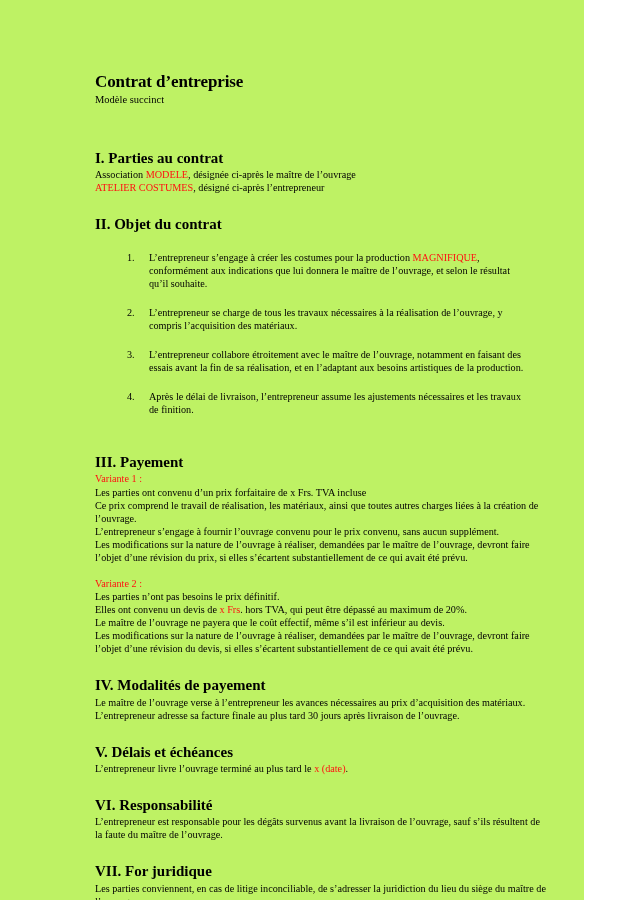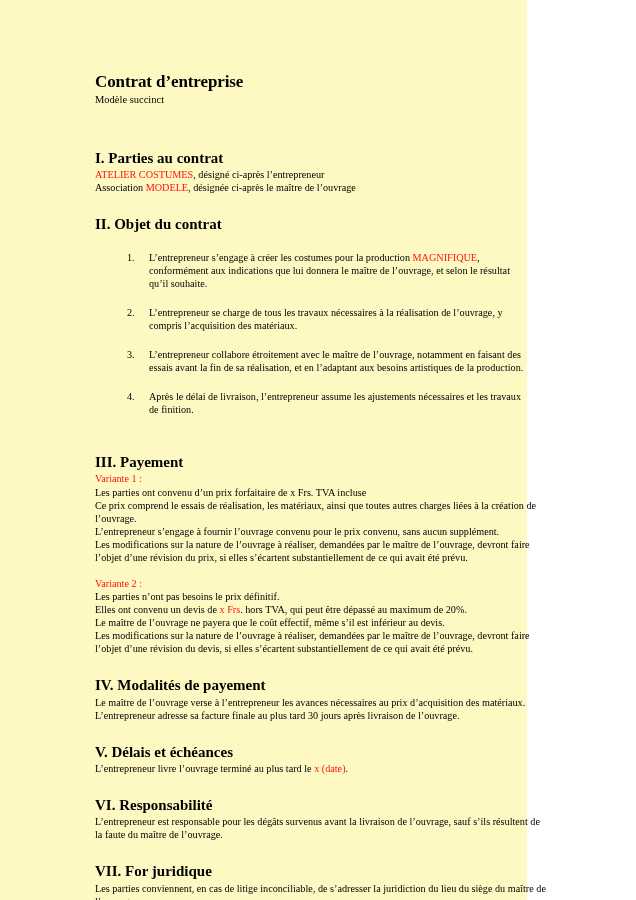--- a/index.html
+++ b/index.html
@@ -9,23 +9,23 @@
   }
   body {
     width: 636px;
     height: 900px;
     font-family: "Liberation Serif", "DejaVu Serif", serif;
     color: #000000;
     overflow: hidden;
   }
   .page {
     position: relative;
-    width: 527px;
+    width: 584px;
     height: 900px;
-    background: #fef9c3;
+    background: #bef264;
     box-sizing: border-box;
   }
   .content {
     position: absolute;
     left: 95px;
     top: 72px;
     width: 452px;
   }
 
   
@@ -118,39 +118,39 @@
 
 <div class="page">
   <div class="content">
 
     <h1 class="doc-title">Contrat d’entreprise</h1>
     <div class="doc-subtitle">Modèle succinct</div>
 
     <div class="sec-gap-lg"></div>
 
     <h2 class="sec-h">I. Parties au contrat</h2>
+    <p class="p"><span>Association </span><span class="red">MODELE</span><span>, désignée ci-après le maître de l’ouvrage</span></p>
     <p class="p"><span class="red">ATELIER COSTUMES</span><span>, désigné ci-après l’entrepreneur</span></p>
-    <p class="p"><span>Association </span><span class="red">MODELE</span><span>, désignée ci-après le maître de l’ouvrage</span></p>
 
     <div class="sec-gap-md"></div>
 
     <h2 class="sec-h">II. Objet du contrat</h2>
     <ol class="numlist">
       <li><span>L’entrepreneur s’engage à créer les costumes pour la production </span><span class="red">MAGNIFIQUE</span><span>, conformément aux indications que lui donnera le maître de l’ouvrage, et selon le résultat qu’il souhaite.</span></li>
       <li><span>L’entrepreneur se charge de tous les travaux nécessaires à la réalisation de l’ouvrage, y compris l’acquisition des matériaux.</span></li>
       <li><span>L’entrepreneur collabore étroitement avec le maître de l’ouvrage, notamment en faisant des essais avant la fin de sa réalisation, et en l’adaptant aux besoins artistiques de la production.</span></li>
       <li><span>Après le délai de livraison, l’entrepreneur assume les ajustements nécessaires et les travaux de finition.</span></li>
     </ol>
 
     <div class="sec-gap-md"></div>
 
     <h2 class="sec-h">III. Payement</h2>
     <p class="variant-label">Variante 1 :</p>
     <p class="p">Les parties ont convenu d’un prix forfaitaire de x Frs. TVA incluse</p>
-    <p class="p">Ce prix comprend le essais de réalisation, les matériaux, ainsi que toutes autres charges liées à la création de l’ouvrage.</p>
+    <p class="p">Ce prix comprend le travail de réalisation, les matériaux, ainsi que toutes autres charges liées à la création de l’ouvrage.</p>
     <p class="p">L’entrepreneur s’engage à fournir l’ouvrage convenu pour le prix convenu, sans aucun supplément.</p>
     <p class="p">Les modifications sur la nature de l’ouvrage à réaliser, demandées par le maître de l’ouvrage, devront faire l’objet d’une révision du prix, si elles s’écartent substantiellement de ce qui avait été prévu.</p>
 
     <div class="sec-gap-sm"></div>
 
     <p class="variant-label">Variante 2 :</p>
     <p class="p">Les parties n’ont pas besoins le prix définitif.</p>
     <p class="p"><span>Elles ont convenu un devis de </span><span class="red">x Frs</span><span>. hors TVA, qui peut être dépassé au maximum de 20%.</span></p>
     <p class="p">Le maître de l’ouvrage ne payera que le coût effectif, même s’il est inférieur au devis.</p>
     <p class="p">Les modifications sur la nature de l’ouvrage à réaliser, demandées par le maître de l’ouvrage, devront faire l’objet d’une révision du devis, si elles s’écartent substantiellement de ce qui avait été prévu.</p>

